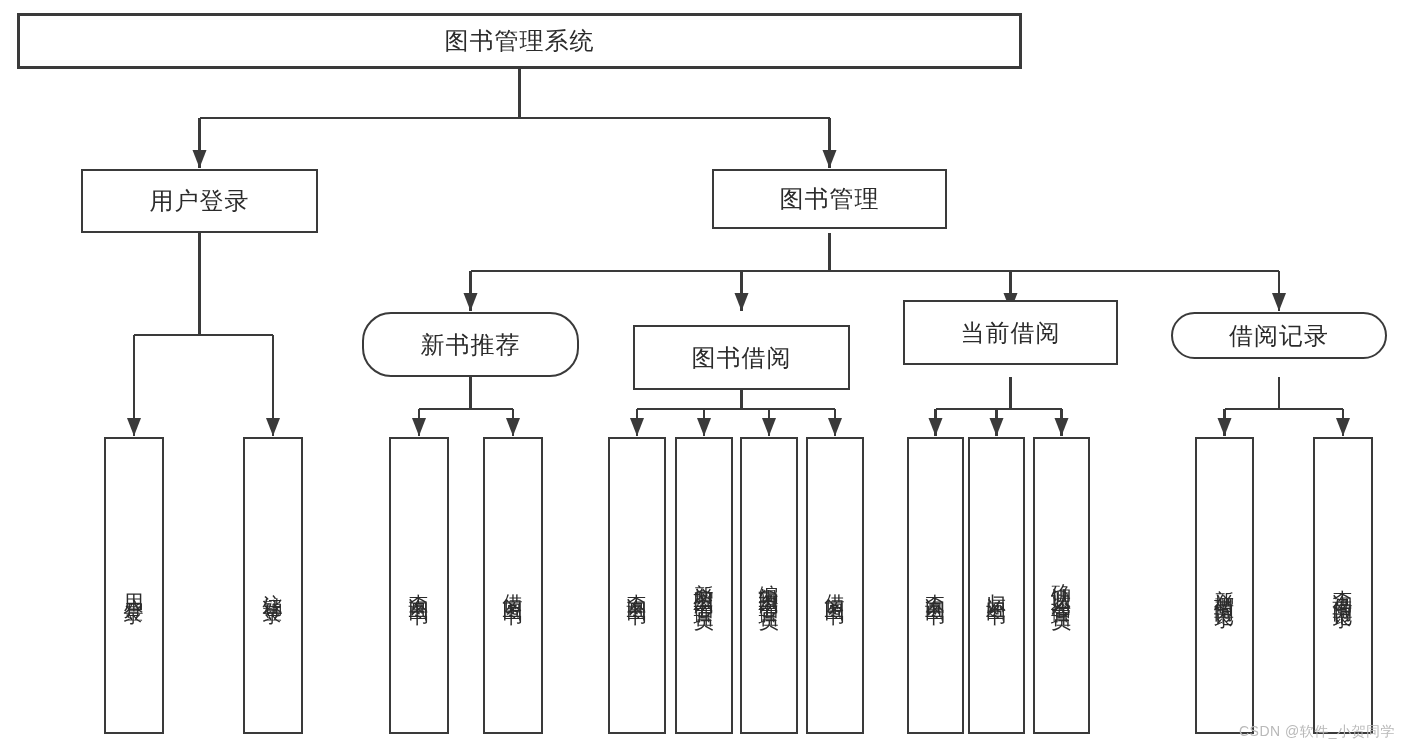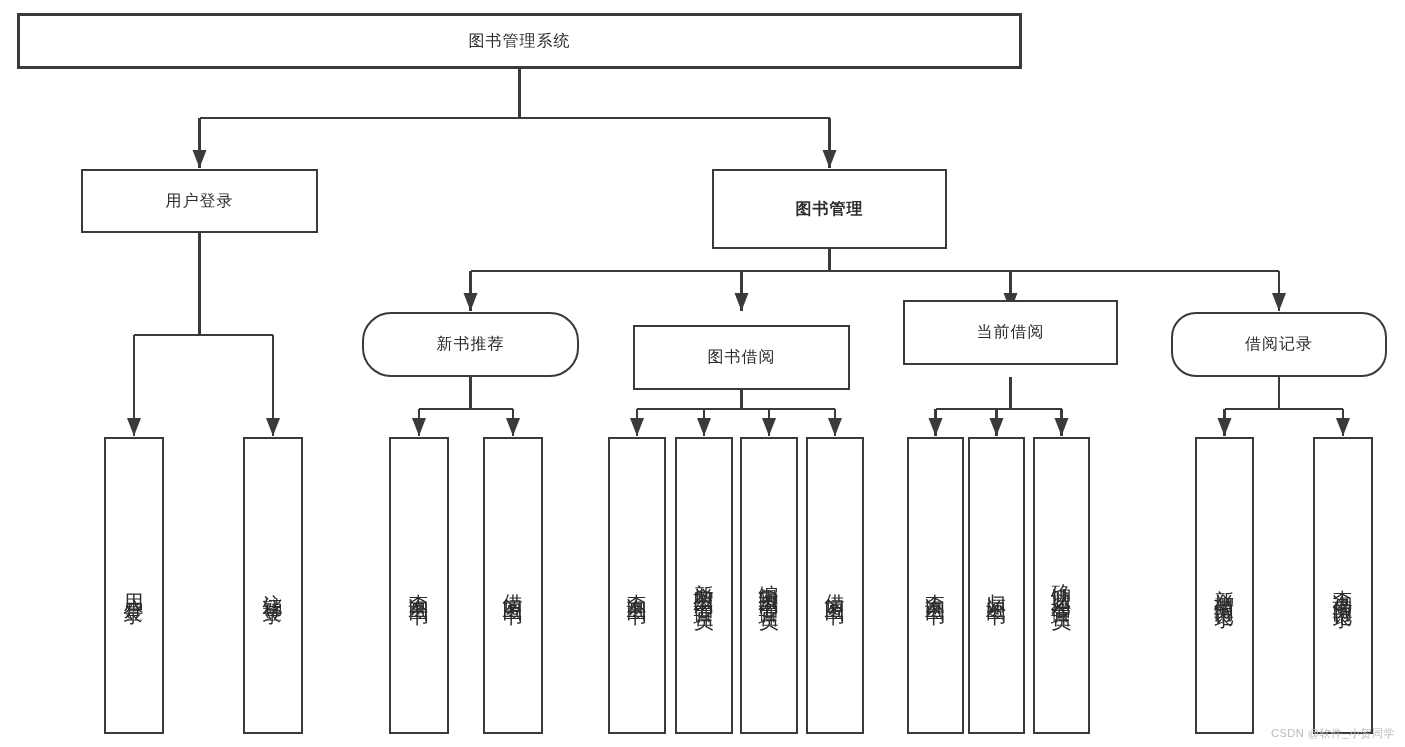--- a/index.html
+++ b/index.html
@@ -2,26 +2,26 @@
 <html><head>
 <meta charset="utf-8">
 <style>
   html,body{margin:0;padding:0;background:#ffffff;}
   body{width:1405px;height:747px;font-family:"Liberation Sans","DejaVu Sans",sans-serif;overflow:hidden;}
   #canvas{position:relative;width:1405px;height:747px;background:#ffffff;}
   svg.links{position:absolute;left:0;top:0;width:1405px;height:747px;pointer-events:none;}
   .node{position:absolute;box-sizing:border-box;background:#ffffff;border:2.5px solid #3a3a3a;
         display:flex;align-items:center;justify-content:center;color:#2b2b2b;}
   .node.root{border-width:3px;}
-  .node .lbl{font-size:16px;line-height:1.15;letter-spacing:1px;white-space:nowrap;}
+  .node .lbl{font-size:24px;line-height:1.15;letter-spacing:1px;white-space:nowrap;}
   .node.leaf{border-width:2.5px;}
   .node.leaf .lbl{writing-mode:vertical-rl;text-orientation:upright;font-size:20px;
         letter-spacing:4px;white-space:normal;line-height:1.1;
         max-height:280px;text-align:center;}
-  .watermark{position:absolute;right:10px;bottom:6px;font-size:11px;color:#b9b9b9;
+  .watermark{position:absolute;right:10px;bottom:6px;font-size:14px;color:#b9b9b9;
         letter-spacing:0.5px;white-space:nowrap;}
 </style>
 </head>
 <body>
 
 <div id="canvas">
   <svg class="links" id="links" viewBox="0 0 1405 747">
       <line x1="519.5" y1="69" x2="519.5" y2="118" stroke="#3a3a3a" stroke-width="2.5" shape-rendering="crispEdges"></line>
       <line x1="199.5" y1="118" x2="829.5" y2="118" stroke="#3a3a3a" stroke-width="2.5" shape-rendering="crispEdges"></line>
       <line x1="199.5" y1="118" x2="199.5" y2="168" stroke="#3a3a3a" stroke-width="2.5" shape-rendering="crispEdges"></line>
@@ -75,33 +75,33 @@
       <line x1="1343" y1="409" x2="1343" y2="436" stroke="#3a3a3a" stroke-width="2.5" shape-rendering="crispEdges"></line>
       <polygon points="1336,418 1350,418 1343,436" fill="#3a3a3a"></polygon>
     </svg>
   <div id="nodes-layer">
       <div class="node root" style="left: 17px; top: 13px; width: 1005px; height: 56px;">
         <span class="lbl">图书管理系统</span>
       </div>
       <div class="node box" style="left: 81px; top: 169px; width: 237px; height: 64px;">
         <span class="lbl">用户登录</span>
       </div>
-      <div class="node box" style="left: 712px; top: 169px; width: 235px; height: 80px; font-weight: bold;">
+      <div class="node box" style="left: 712px; top: 169px; width: 235px; height: 60px;">
         <span class="lbl">图书管理</span>
       </div>
       <div class="node box" style="left: 362px; top: 312px; width: 217px; height: 65px; border-radius: 29px;">
         <span class="lbl">新书推荐</span>
       </div>
       <div class="node box" style="left: 633px; top: 312px; width: 217px; height: 65px; margin-top: 13px;">
         <span class="lbl">图书借阅</span>
       </div>
       <div class="node box" style="left: 903px; top: 300px; width: 215px; height: 65px;">
         <span class="lbl">当前借阅</span>
       </div>
-      <div class="node box" style="left: 1171px; top: 312px; width: 216px; height: 65px; border-radius: 25px;">
+      <div class="node box" style="left: 1171px; top: 312px; width: 216px; height: 47px; border-radius: 25px;">
         <span class="lbl">借阅记录</span>
       </div>
       <div class="node leaf" style="left: 104px; top: 437px; width: 60px; height: 297px;">
         <span class="lbl">用户登录</span>
       </div>
       <div class="node leaf" style="left: 243px; top: 437px; width: 60px; height: 297px;">
         <span class="lbl">注销登录</span>
       </div>
       <div class="node leaf" style="left: 389px; top: 437px; width: 60px; height: 297px;">
         <span class="lbl">查询图书</span>

